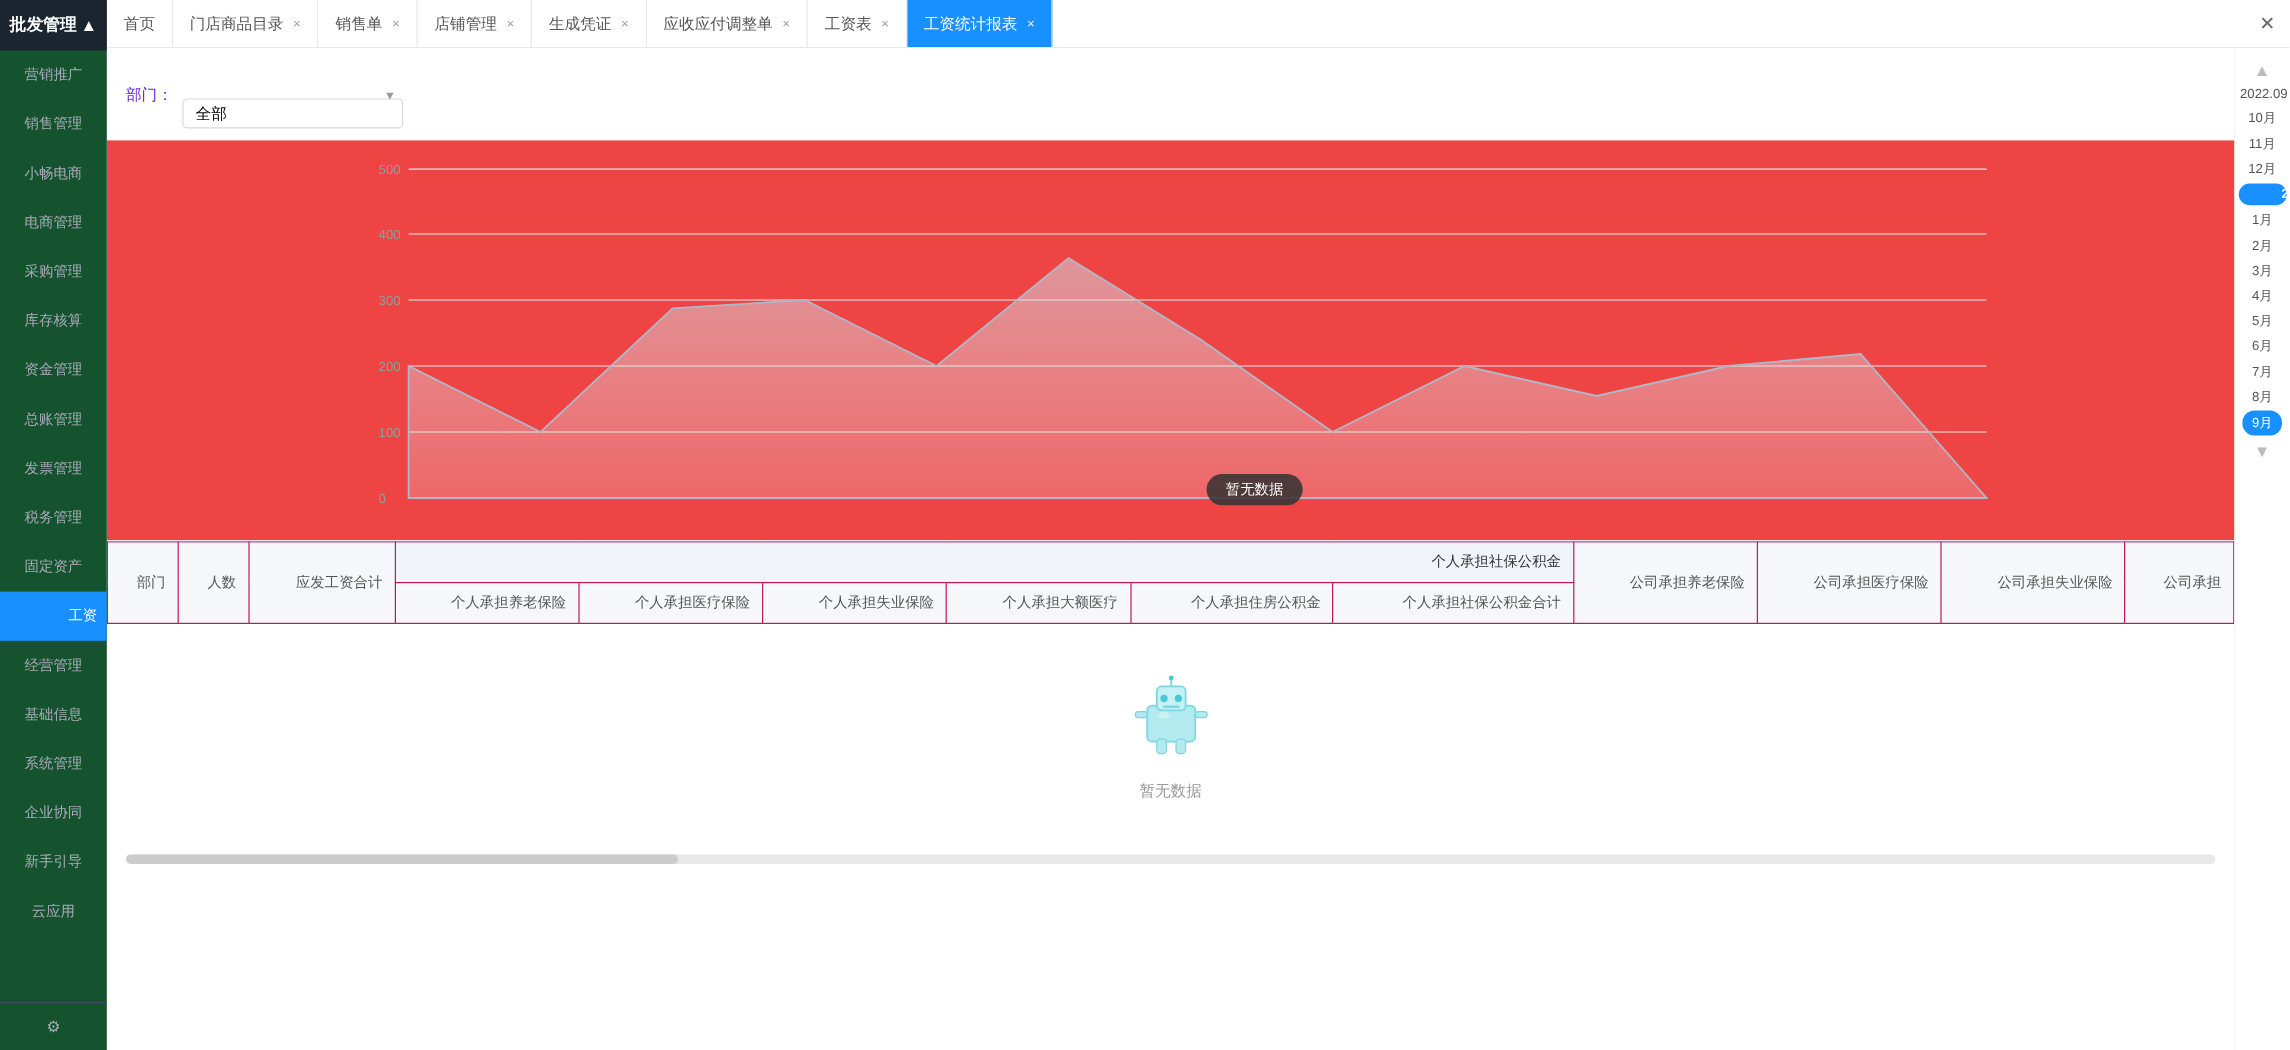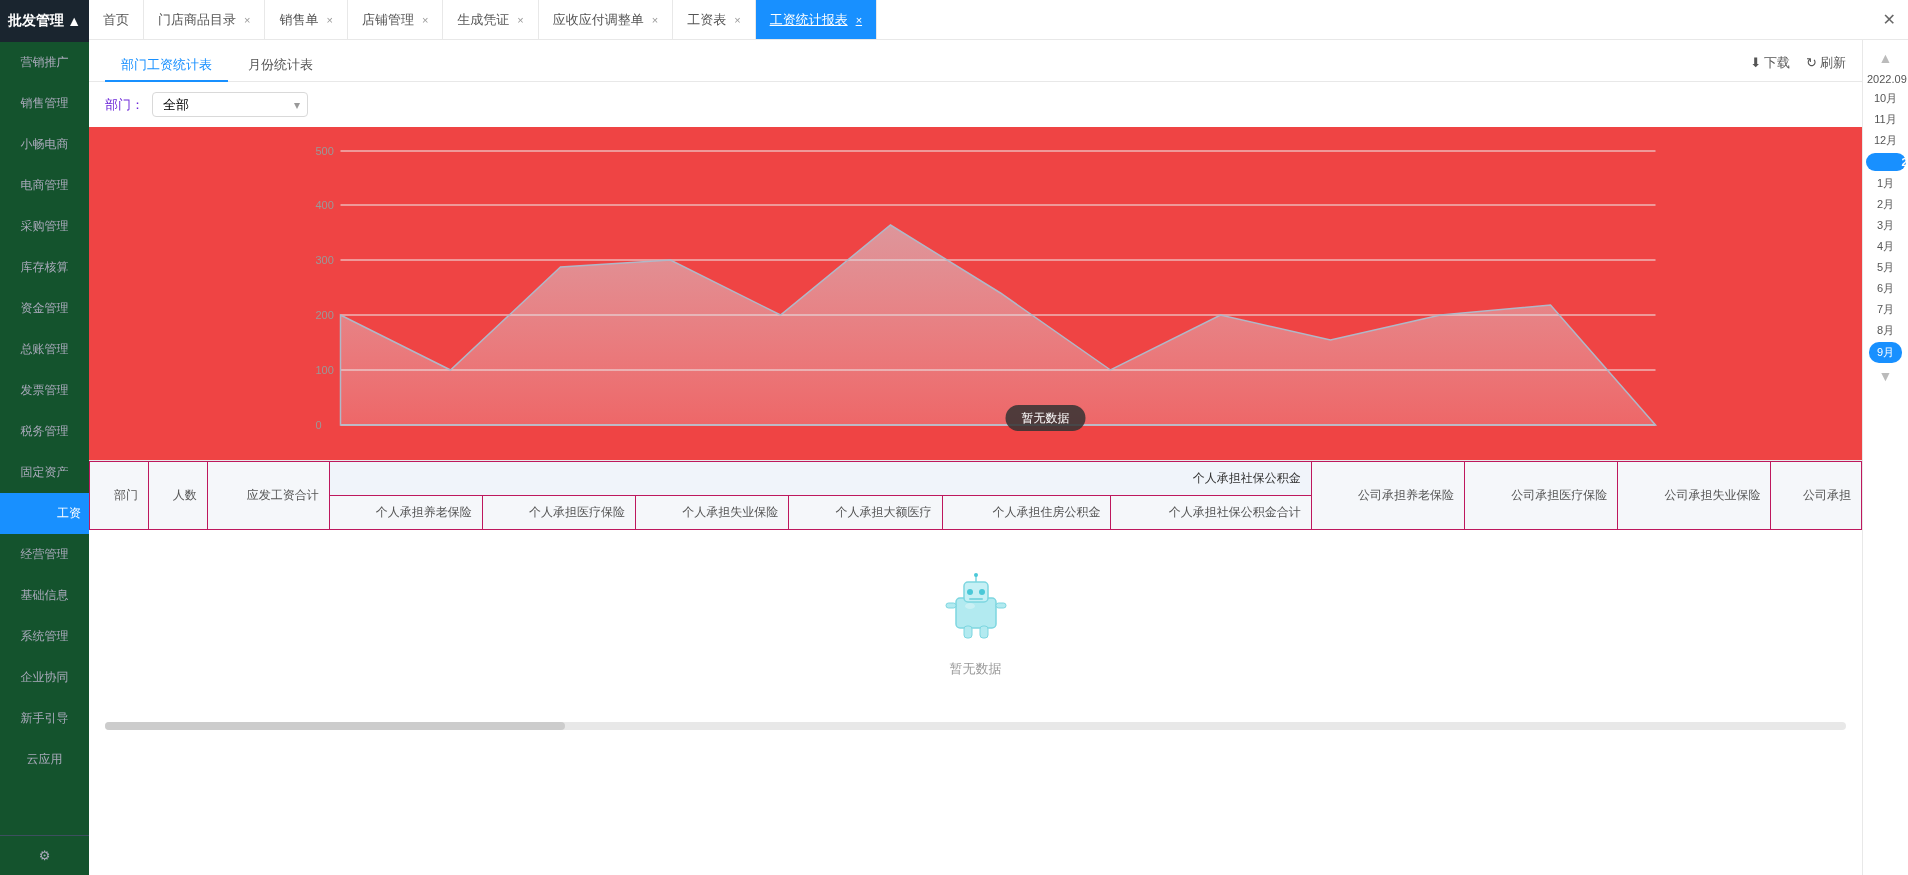--- a/index.html
+++ b/index.html
@@ -69,21 +69,21 @@
       align-items: center;
       padding: 0 14px;
       height: 40px;
       font-size: 13px;
       cursor: pointer;
       white-space: nowrap;
       color: #555;
       border-right: 1px solid #e8e8e8;
       gap: 6px;
     }
-    .tab-item.active { background: #1890ff; color: #fff; text-decoration: underline; }
+    .tab-item.active { background: #1890ff; color: #fff; }
     .tab-close {
       font-size: 11px;
       color: #999;
       margin-left: 2px;
       cursor: pointer;
     }
     .tab-item.active .tab-close { color: #fff; }
 
     
     .content {
@@ -134,22 +134,23 @@
     .toolbar-left { display: flex; align-items: center; gap: 8px; }
     .dept-label { font-size: 13px; color: #6d28d9; }
     .dept-select {
       border: 1px solid #d9d9d9;
       border-radius: 4px;
       padding: 4px 28px 4px 10px;
       font-size: 13px;
       background: #fff;
       appearance: none;
       cursor: pointer;
-      width: 156px;
+      width: 184px;
       position: relative;
+      margin-top: 32px;
     }
     .select-wrapper {
       position: relative;
       display: inline-block;
     }
     .select-wrapper::after {
       content: "▾";
       position: absolute;
       right: 8px;
       top: 50%;
@@ -385,38 +386,20 @@
     </div>
     <div style="margin-left:auto; display:flex; align-items:center; padding-right:8px;">
       <span style="font-size:16px; color:#666; cursor:pointer; margin-right:4px;">✕</span>
     </div>
   </div>
 
   <div class="content">
 
     <div class="page-body">
 
-      <div class="sub-tabs">
-        <div class="sub-tab active">
-          <span>部门工资统计表</span>
-        </div>
-        <div class="sub-tab">
-          <span>月份统计表</span>
-        </div>
-        <div style="margin-left:auto; display:flex; align-items:center; gap:16px; padding-bottom:6px;">
-          <span style="color:#555; font-size:13px; cursor:pointer; display:flex; align-items:center; gap:3px;">
-            <span>⬇</span>
-            <span>下载</span>
-          </span>
-          <span style="color:#555; font-size:13px; cursor:pointer; display:flex; align-items:center; gap:3px;">
-            <span>↻</span>
-            <span>刷新</span>
-          </span>
-        </div>
-      </div>
 
       <div class="toolbar">
         <div class="toolbar-left">
           <span class="dept-label">部门：</span>
           <div class="select-wrapper">
             <select class="dept-select">
               <option>全部</option>
             </select>
           </div>
         </div>

